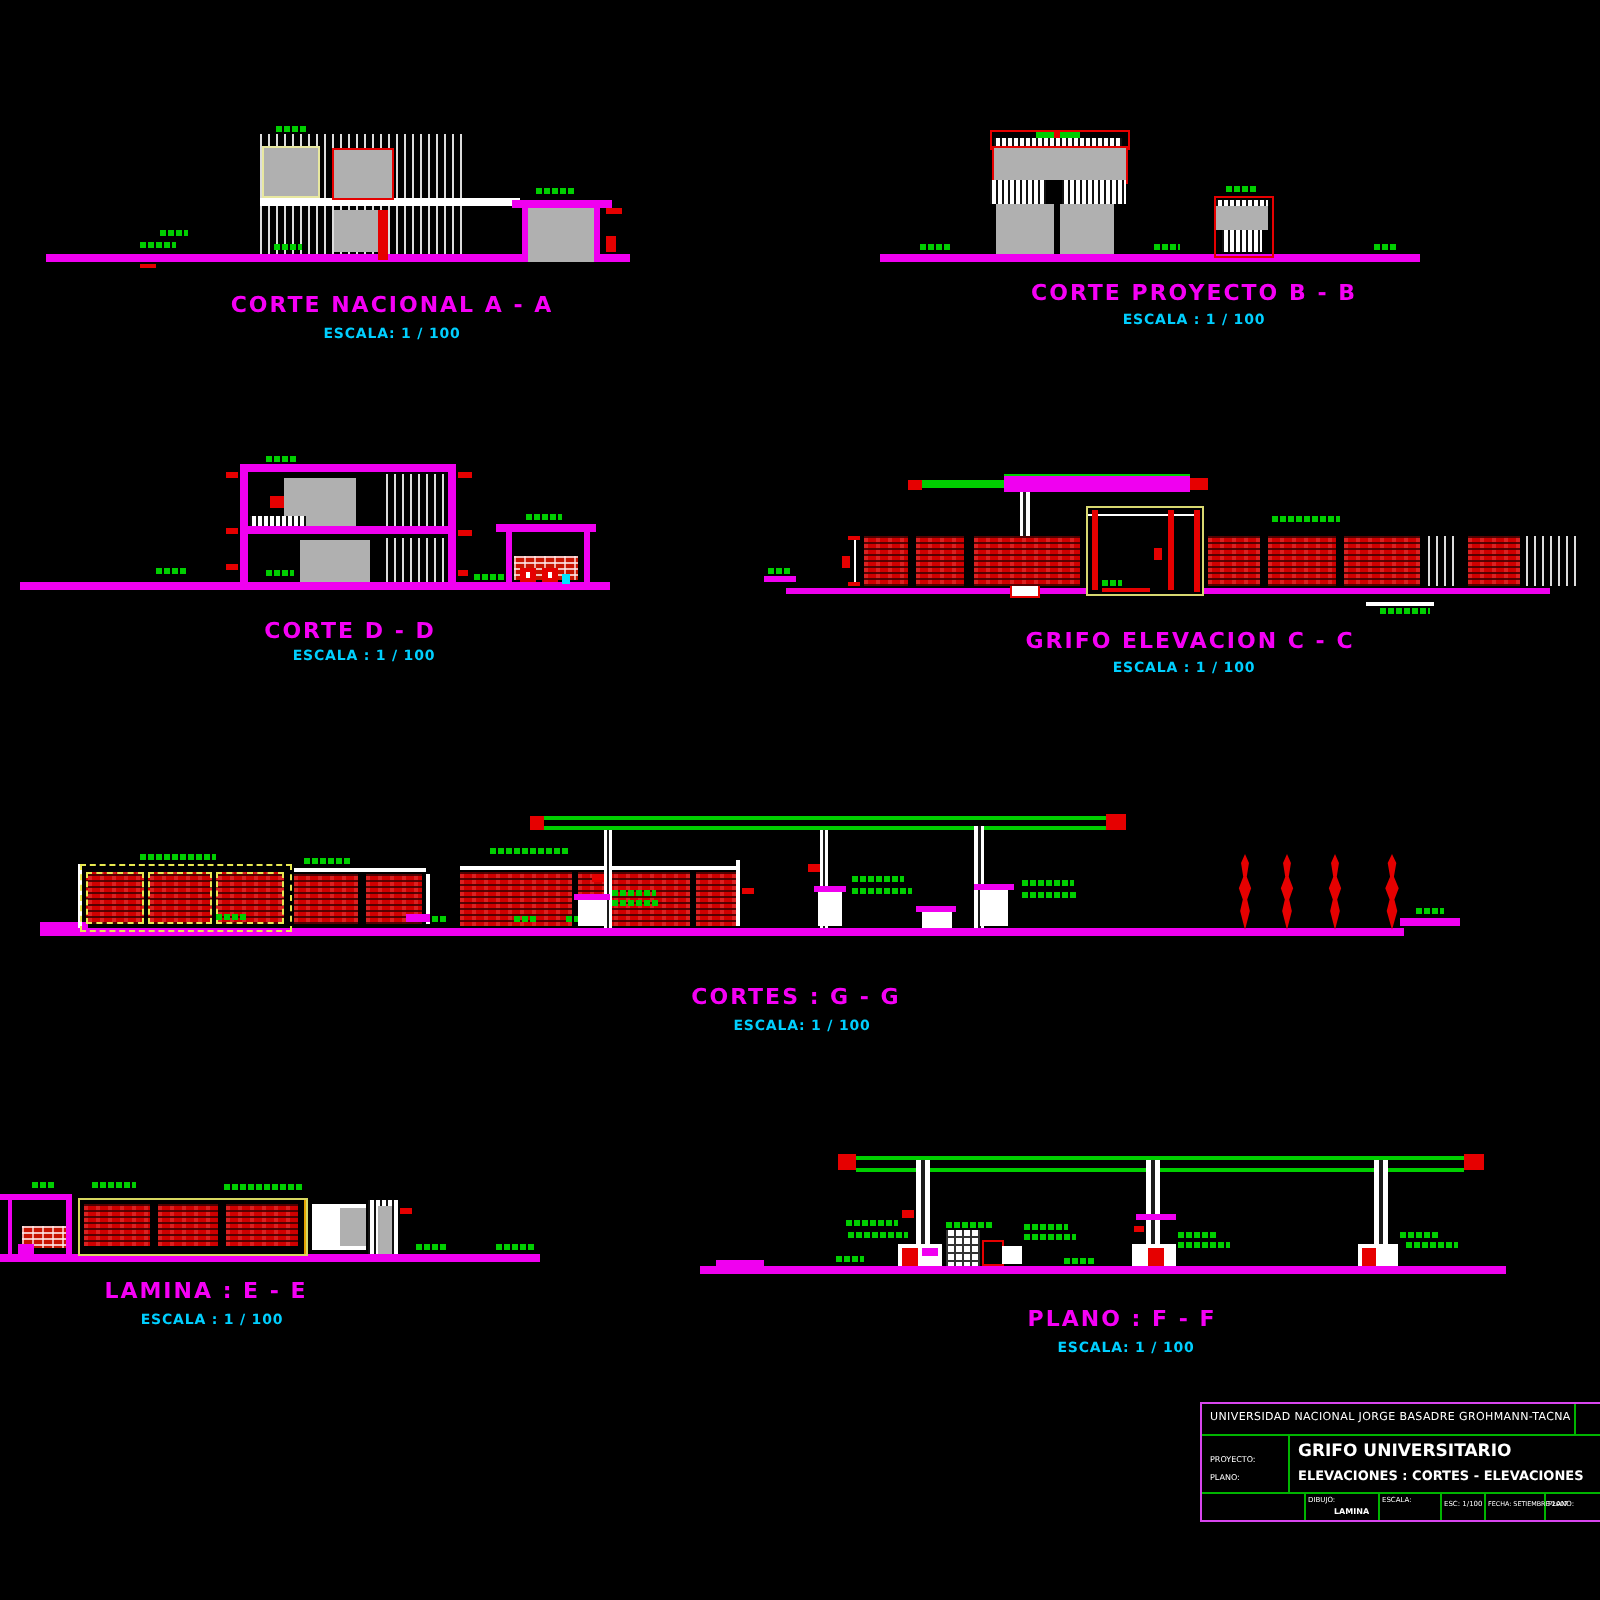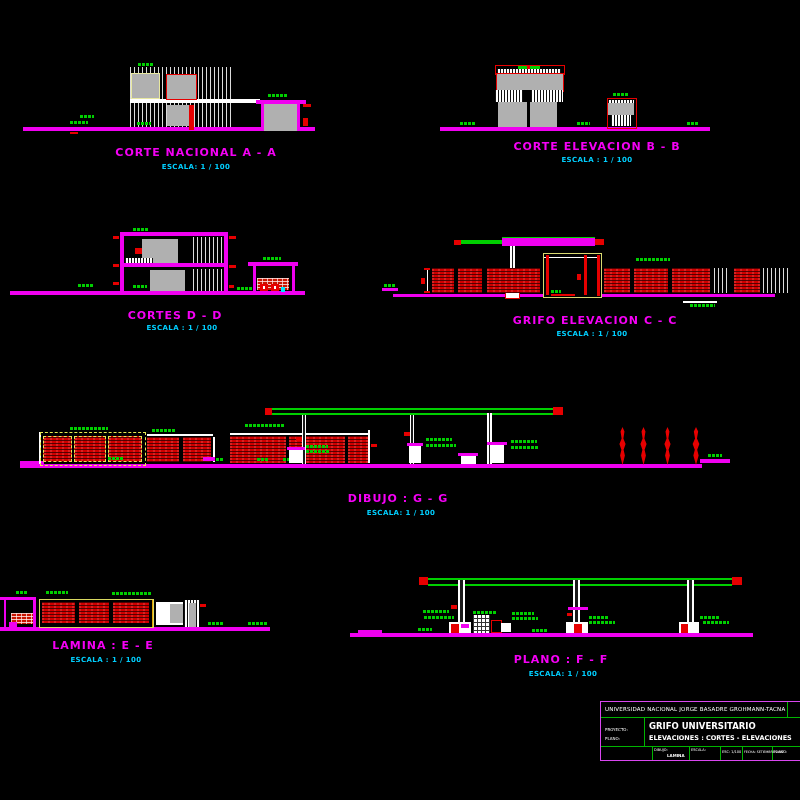--- a/index.html
+++ b/index.html
@@ -74,21 +74,21 @@
     <div class="abs gry" style="left:68px;top:42px;width:29px;height:25px"></div>
     <div class="abs gry" style="left:100px;top:42px;width:27px;height:25px"></div>
     <div class="abs" style="left:177px;top:38px;width:28px;height:29px;border:1px solid #e60000"></div>
     <div class="abs vhB" style="left:178px;top:40px;width:26px;height:3px"></div>
     <div class="abs gry" style="left:178px;top:43px;width:26px;height:12px"></div>
     <div class="abs vhB" style="left:181px;top:55px;width:20px;height:11px"></div>
     <div class="abs glabel" style="left:30px;top:62px;width:16px;height:3px"></div>
     <div class="abs glabel" style="left:147px;top:62px;width:13px;height:3px"></div>
     <div class="abs glabel" style="left:183px;top:33px;width:15px;height:3px"></div>
     <div class="abs glabel" style="left:257px;top:62px;width:12px;height:3px"></div>
-    <div class="t" style="left:167px;top:80px">CORTE ELEVACION  B - B</div>
+    <div class="t" style="left:167px;top:80px">CORTE PROYECTO  B - B</div>
     <div class="s" style="left:167px;top:96px">ESCALA : 1 / 100</div>
   </div>
 
   <div class="grp" style="left:0;top:225px;width:320px;height:112px">
     <div class="abs mag" style="left:10px;top:66px;width:295px;height:4px"></div>
     <div class="abs mag" style="left:120px;top:7px;width:108px;height:4px"></div>
     <div class="abs mag" style="left:120px;top:11px;width:4px;height:56px"></div>
     <div class="abs mag" style="left:224px;top:11px;width:4px;height:56px"></div>
     <div class="abs mag" style="left:120px;top:38px;width:108px;height:4px"></div>
     <div class="abs gry" style="left:142px;top:14px;width:36px;height:24px"></div>
@@ -112,21 +112,21 @@
     <div class="abs mag" style="left:292px;top:41px;width:3px;height:26px"></div>
     <div class="abs glabel" style="left:263px;top:32px;width:18px;height:3px"></div>
     <div class="abs brick" style="left:257px;top:53px;width:32px;height:12px"></div>
     <div class="abs red" style="left:260px;top:59px;width:8px;height:7px">
         <div class="abs wht" style="left:3px;top:2px;width:2px;height:3px"></div>
       </div>
     <div class="abs red" style="left:271px;top:59px;width:8px;height:7px">
         <div class="abs wht" style="left:3px;top:2px;width:2px;height:3px"></div>
       </div>
     <div class="abs cyn" style="left:281px;top:62px;width:4px;height:5px"></div>
-    <div class="t" style="left:175px;top:84px">CORTES  D - D</div>
+    <div class="t" style="left:175px;top:84px">CORTE  D - D</div>
     <div class="s" style="left:182px;top:99px">ESCALA : 1 / 100</div>
   </div>
 
   <div class="grp" style="left:380px;top:230px;width:420px;height:112px">
     <div class="abs mag" style="left:2px;top:58px;width:16px;height:3px"></div>
     <div class="abs glabel" style="left:4px;top:54px;width:12px;height:3px"></div>
     <div class="abs mag" style="left:13px;top:64px;width:382px;height:3px"></div>
     <div class="abs grn" style="left:81px;top:10px;width:41px;height:4px"></div>
     <div class="abs grn" style="left:122px;top:7px;width:93px;height:1px"></div>
     <div class="abs mag" style="left:122px;top:8px;width:93px;height:8px"></div>
@@ -218,21 +218,21 @@
     <div class="abs wht" style="left:461px;top:56px;width:15px;height:8px"></div>
     <div class="abs mag" style="left:487px;top:42px;width:20px;height:3px"></div>
     <div class="abs wht" style="left:490px;top:45px;width:14px;height:18px"></div>
     <div class="abs glabel" style="left:511px;top:40px;width:26px;height:3px"></div>
     <div class="abs glabel" style="left:511px;top:46px;width:28px;height:3px"></div>
 
     <div class="abs tree" style="left:617px;top:27px;width:11px;height:38px"></div>
     <div class="abs tree" style="left:638px;top:27px;width:11px;height:38px"></div>
     <div class="abs tree" style="left:662px;top:27px;width:11px;height:38px"></div>
     <div class="abs tree" style="left:690px;top:27px;width:12px;height:38px"></div>
-    <div class="t" style="left:398px;top:92px">DIBUJO : G - G</div>
+    <div class="t" style="left:398px;top:92px">CORTES : G - G</div>
     <div class="s" style="left:401px;top:109px">ESCALA: 1 / 100</div>
   </div>
 
   <div class="grp" style="left:0;top:585px;width:310px;height:100px">
     <div class="abs mag" style="left:0;top:42px;width:270px;height:4px"></div>
     <div class="abs mag" style="left:0;top:12px;width:36px;height:3px"></div>
     <div class="abs mag" style="left:4px;top:15px;width:2px;height:27px"></div>
     <div class="abs mag" style="left:33px;top:15px;width:3px;height:27px"></div>
     <div class="abs brick" style="left:11px;top:28px;width:22px;height:11px"></div>
     <div class="abs mag" style="left:9px;top:37px;width:8px;height:5px"></div>

